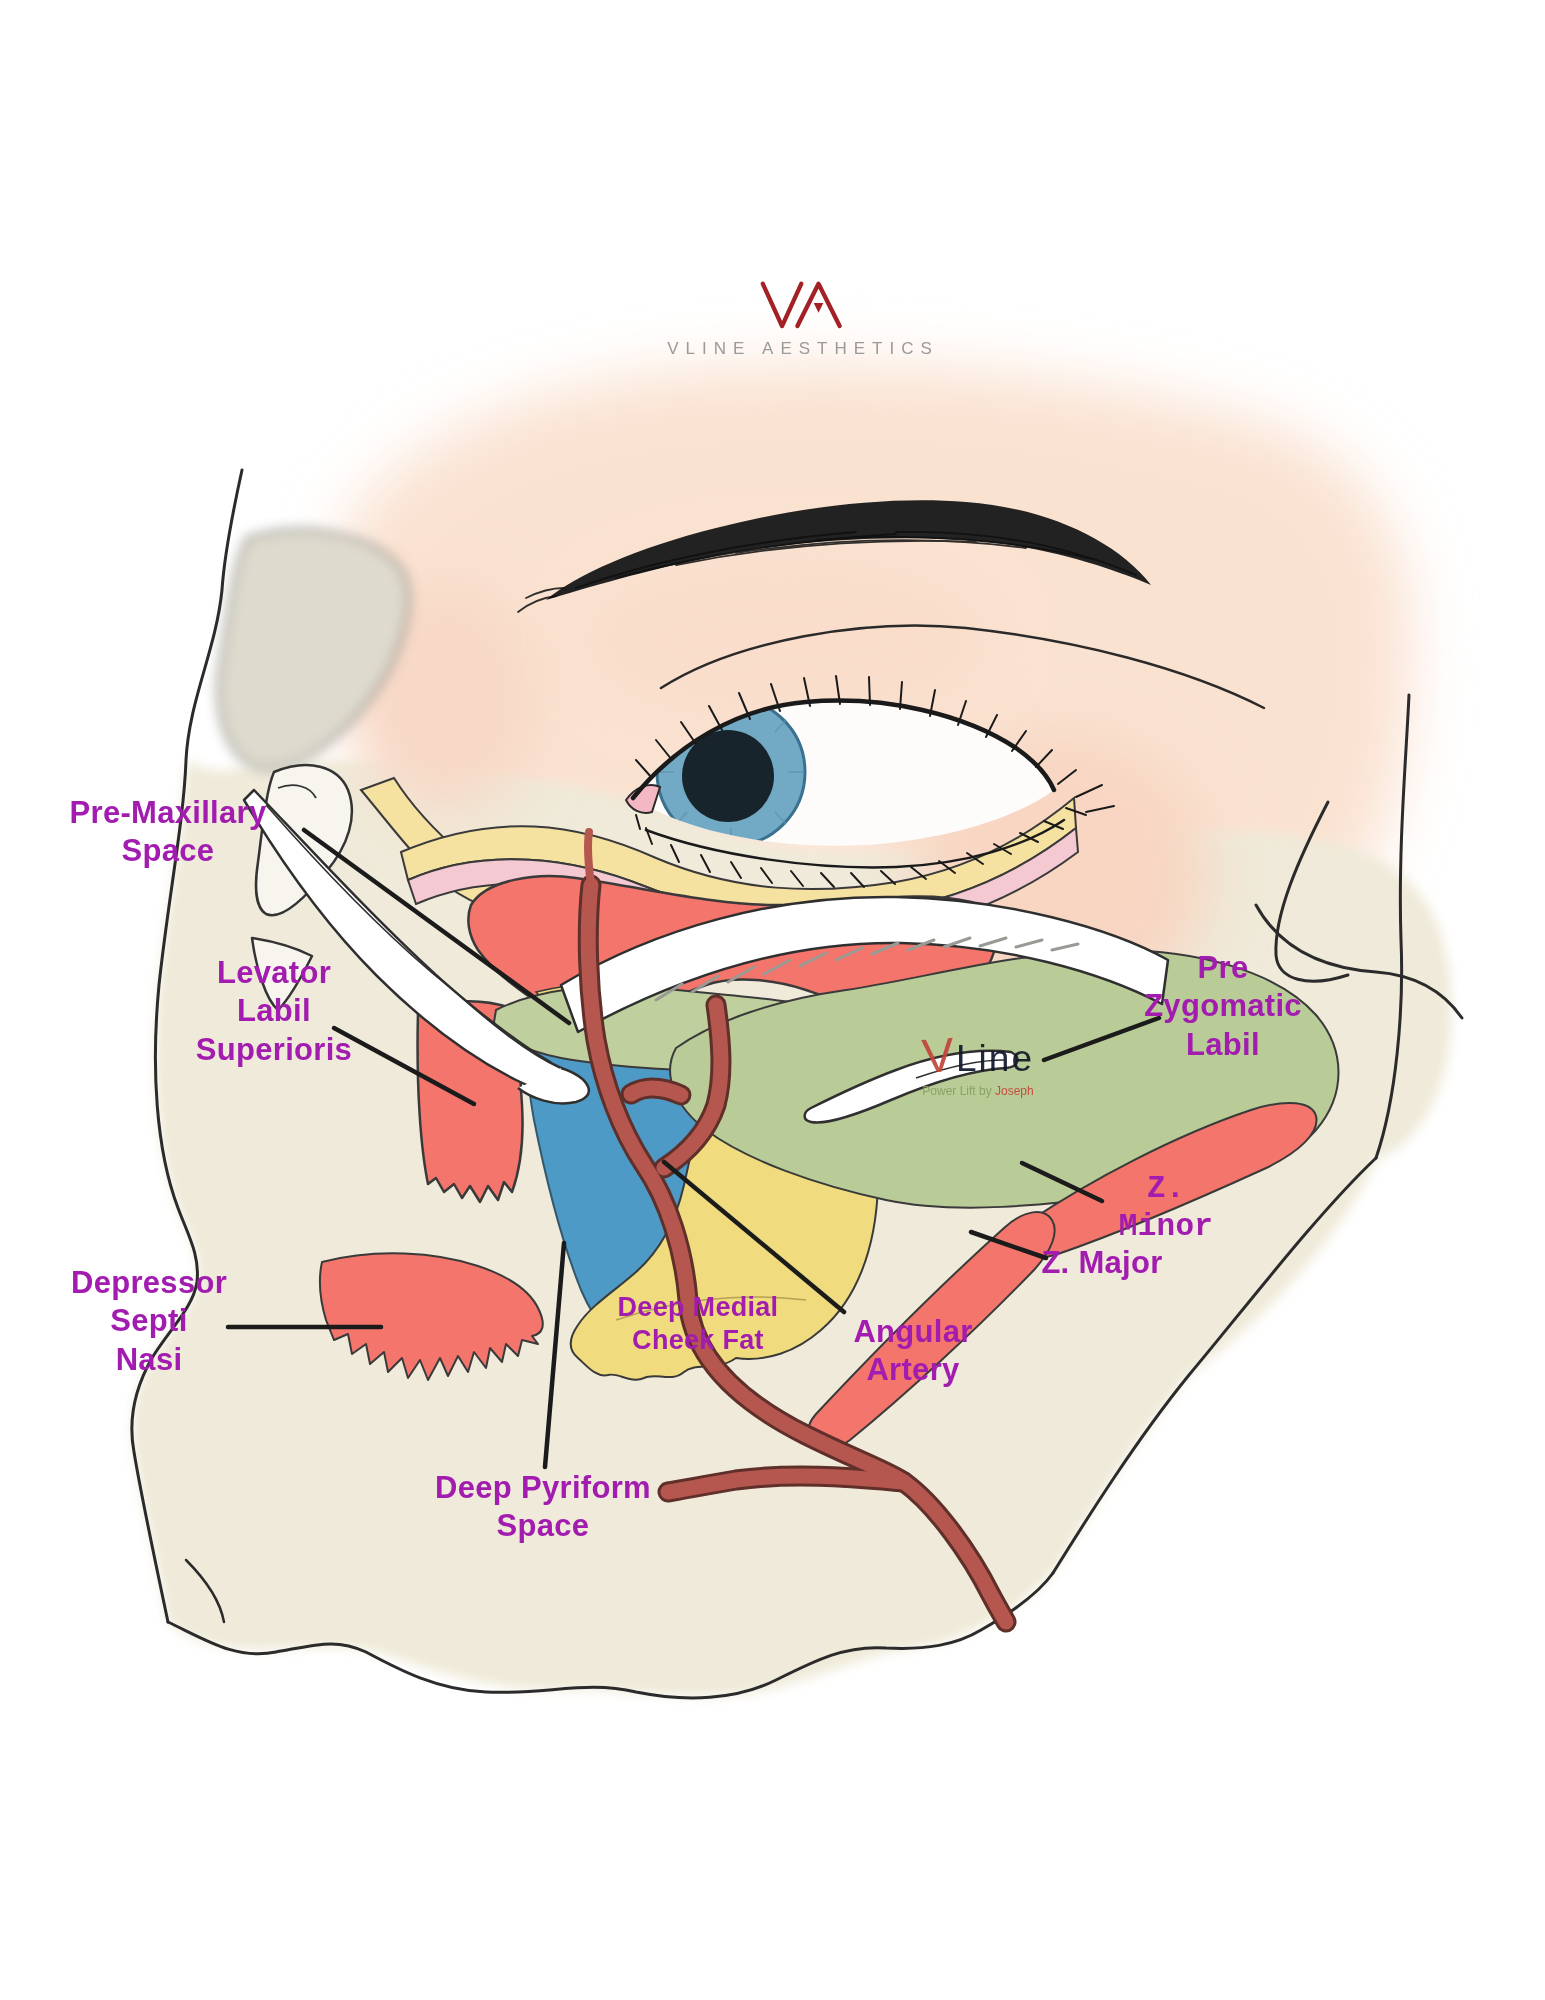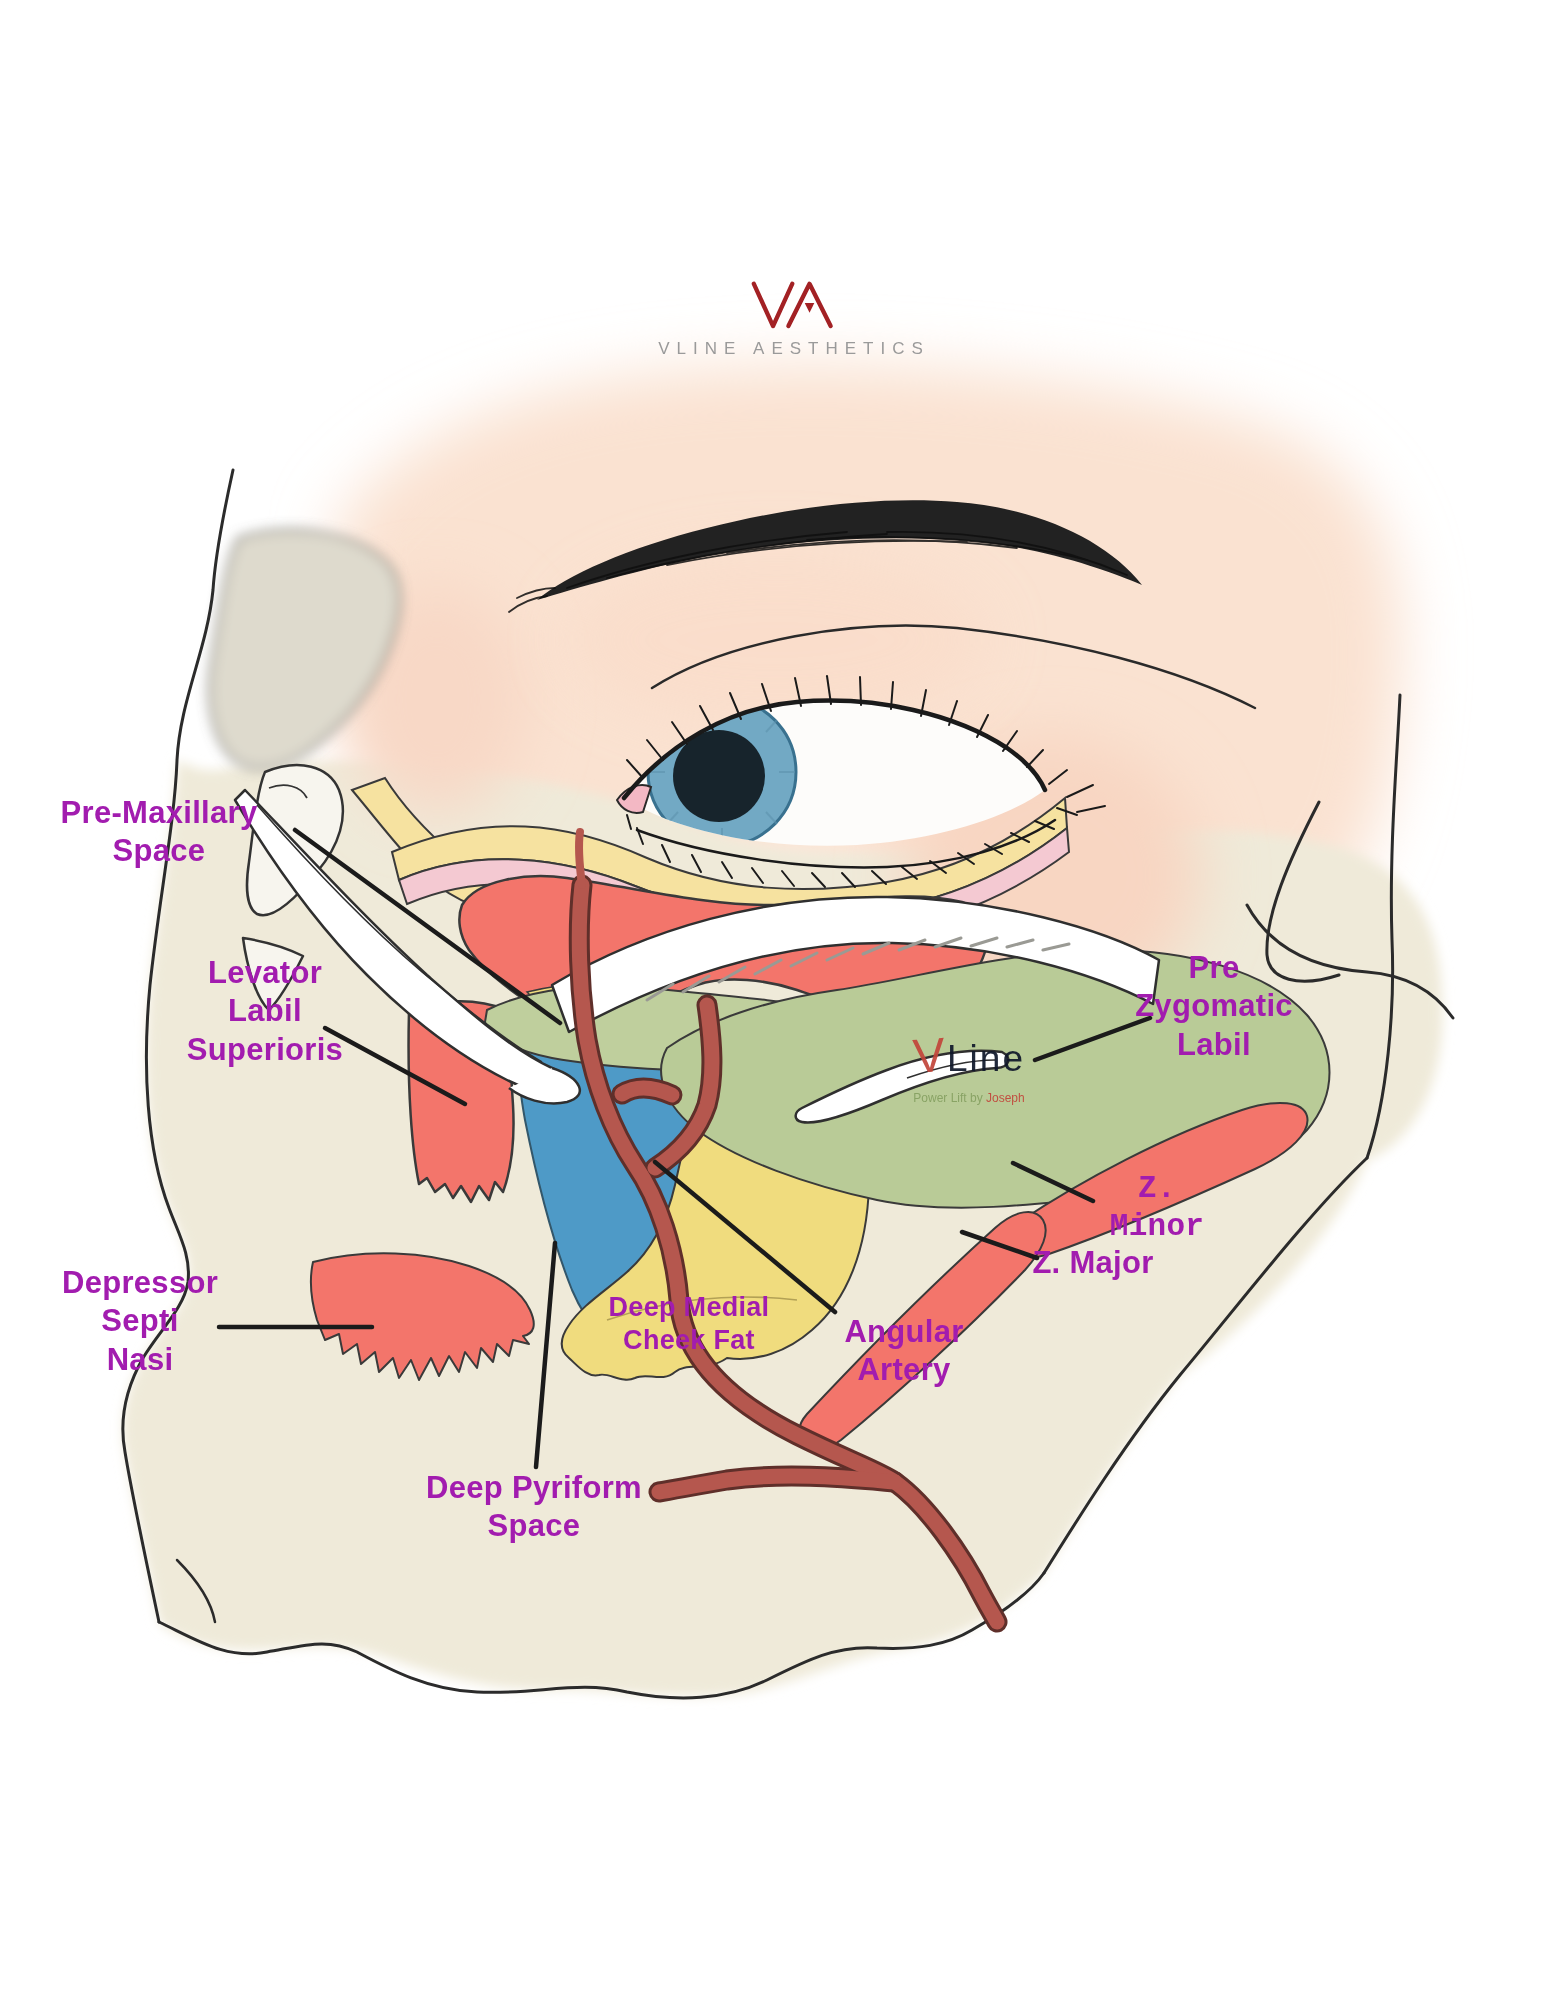--- a/index.html
+++ b/index.html
@@ -1,35 +1,35 @@
 <!DOCTYPE html>
 <html><head>
 <meta charset="utf-8">
 <style>
   html,body{margin:0;padding:0;background:#fff;}
   body{width:1545px;height:2000px;position:relative;overflow:hidden;
        font-family:"Liberation Sans",sans-serif;}
-  .stage{position:absolute;left:7px;top:0;width:1253px;height:2000px;}
+  .stage{position:absolute;left:16px;top:0;width:1253px;height:2000px;}
   svg.art{position:absolute;left:0;top:0;}
   .label{position:absolute;transform:translate(-50%,-50%);
          white-space:pre-line;text-align:center;
          font-weight:600;font-size:31px;line-height:1.24;
          color:#a21caf;letter-spacing:.3px;}
   .label--small{font-size:27px;}
   .logo{position:absolute;left:787px;top:278px;transform:translateX(-50%);
         text-align:center;}
   .logo-name{margin-top:5px;font-size:17px;font-weight:400;color:#9a9a9a;
              letter-spacing:7px;white-space:nowrap;}
   .watermark{position:absolute;left:906px;top:1034px;opacity:.92;}
   .wm-row{display:flex;align-items:flex-end;}
   .wm-v{font-size:48px;font-weight:300;color:#c2453a;line-height:.9;
         transform:rotate(-4deg);}
   .wm-line{font-size:37px;font-weight:300;color:#0f172a;letter-spacing:2px;
            line-height:1;margin-left:2px;}
-  .wm-tag{font-size:12px;color:#85a061;margin-top:14px;text-align:center;
+  .wm-tag{font-size:12px;color:#85a061;margin-top:7px;text-align:center;
           white-space:nowrap;}
   .wm-tag .author{color:#c2453a;}
 </style>
 </head>
 <body>
 
 <div class="stage">
 
 <svg class="art" width="1545" height="2000" viewBox="0 0 1545 2000">
   <defs>

